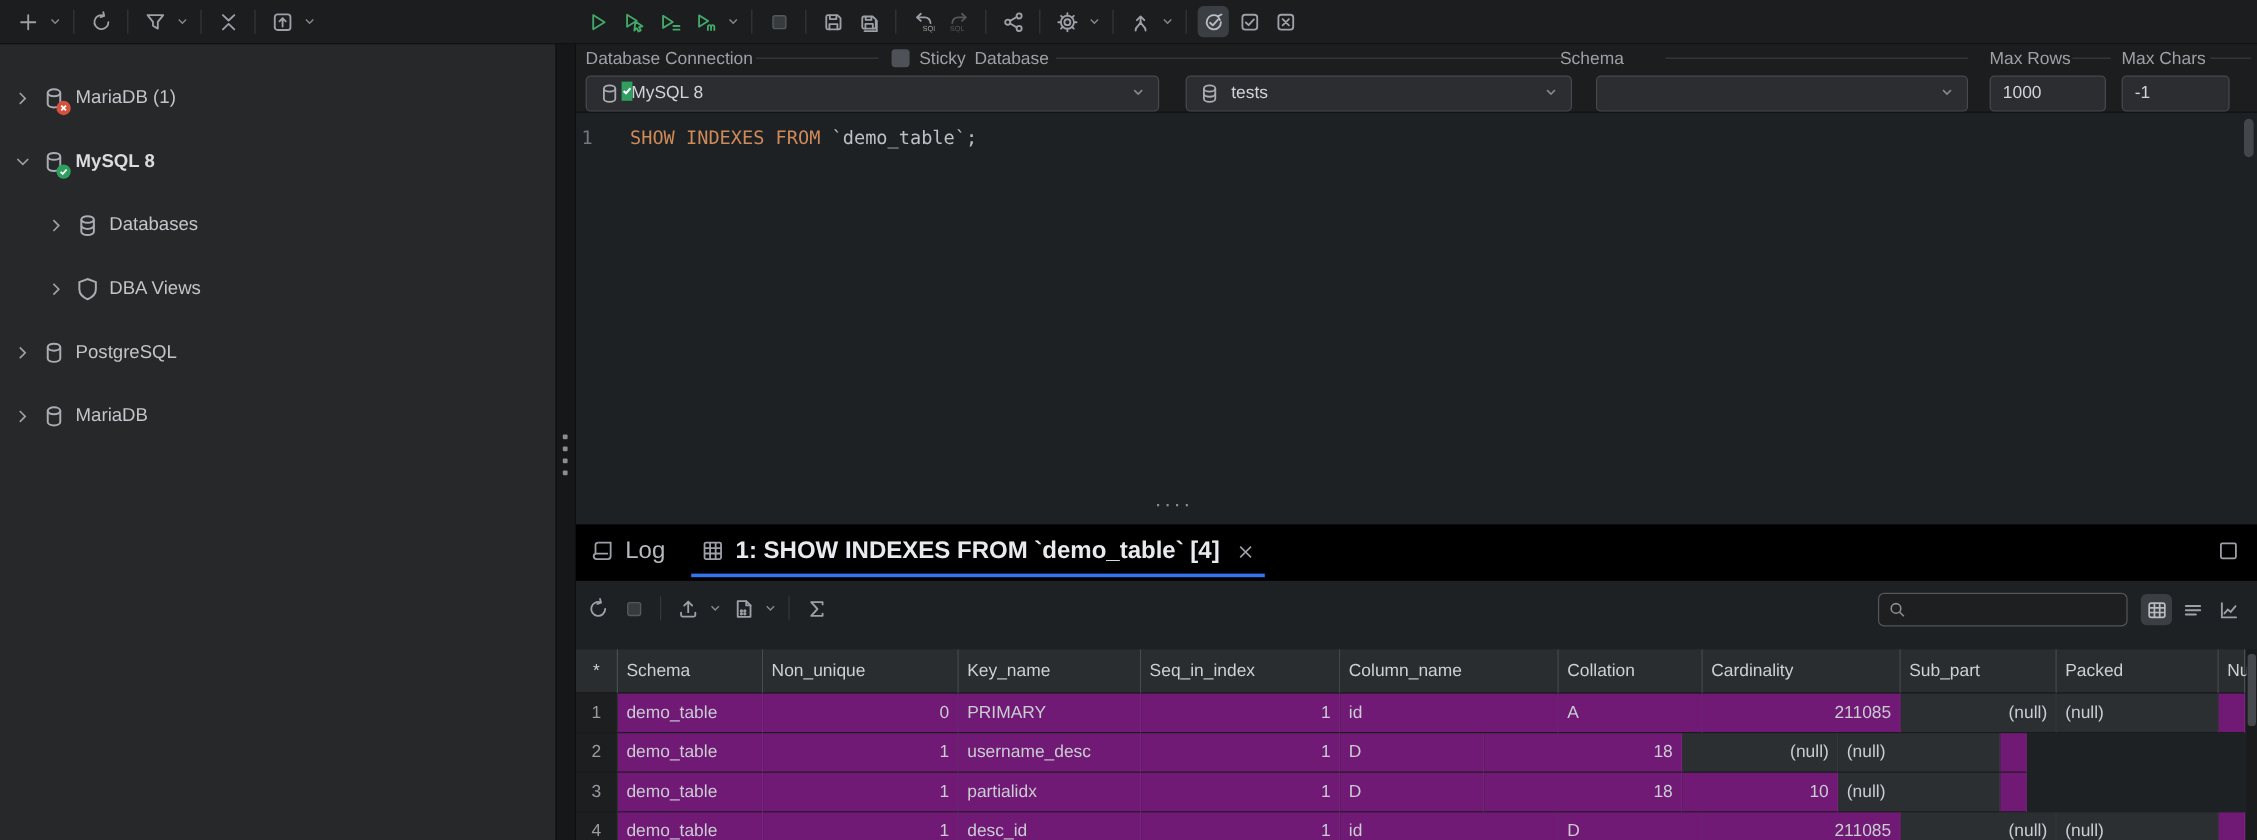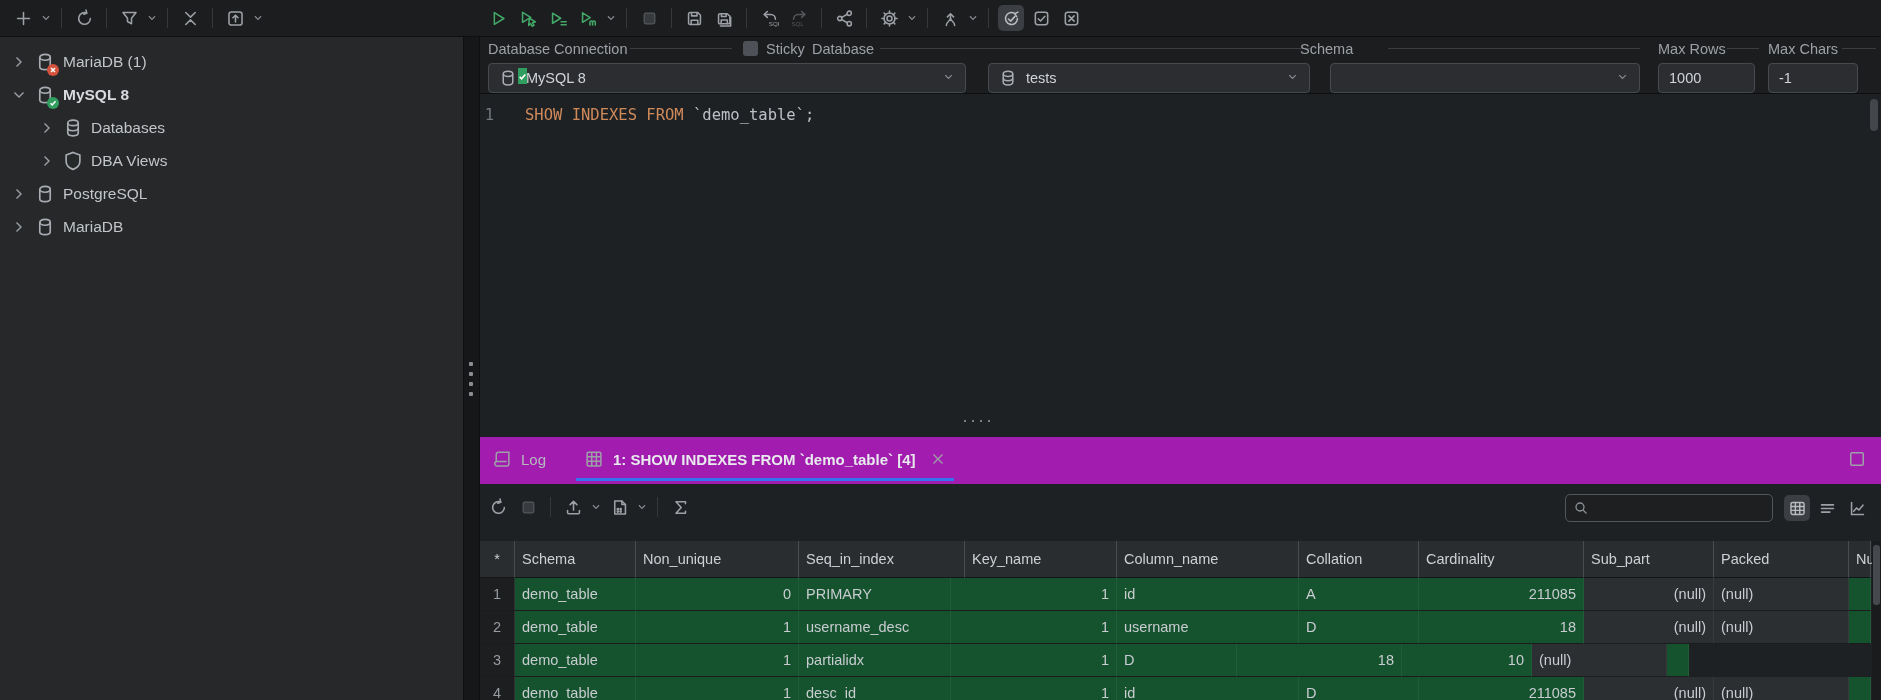--- a/index.html
+++ b/index.html
@@ -25,21 +25,21 @@
 
   
   .sidebar { position:absolute; left:0; top:37px; width:463px; height:663px;
     background:#26282a; overflow:hidden; }
   .splitter { position:absolute; left:463px; top:37px; width:17px; height:663px;
     background:#161719; border-left:1px solid #0e0f10; border-right:1px solid #0e0f10; }
   .splitter .grip { position:absolute; left:5px; top:325px; width:6px; display:flex;
     flex-direction:column; gap:6px; }
   .splitter .grip i { width:4px; height:4px; background:#8a8d92; border-radius:1px; display:block; }
   .tree { padding-top:8px; font-size:15.5px; }
-  .tree-row { height:33px; display:flex; align-items:center; color:#c2c5c9; }
+  .tree-row { height:33px; display:flex; align-items:center; color:#c2c5c9;margin-top:20px; }
   .tree-row .chev { width:18px; height:18px; color:#9da1a7; display:flex; align-items:center;
     justify-content:center; flex:0 0 18px; }
   .tree-row .t-icon { position:relative; width:22px; height:22px; margin:0 7px 0 6px;
     color:#a9adb3; flex:0 0 22px; }
   .tree-row .badge { position:absolute; right:-3px; bottom:-3px; width:12px; height:12px;
     border-radius:50%; display:flex; align-items:center; justify-content:center; }
   .badge.ok  { background:#2f9e5f; }
   .badge.err { background:#d4523d; }
   .tree-row.bold { font-weight:bold; color:#d9dbde; }
   .lvl0 { padding-left:10px; } .lvl1 { padding-left:38px; }
@@ -78,21 +78,21 @@
     background:#1b1d1e; border-top:1px solid #131416; font-size:14px; color:#a1a5ab; }
   .sb-left { position:absolute; left:4px; top:0; height:30px; display:flex; align-items:center; }
   .sb-left span { margin-right:0; }
   .sb-right { position:absolute; right:30px; top:0; height:30px; display:flex;
     align-items:center; gap:26px; }
   .dots { position:absolute; left:482px; top:378px; width:40px; color:#8a8d92;
     font-size:18px; letter-spacing:2px; line-height:10px; }
 
   
   .tabbar { position:absolute; left:0; top:400px; width:1401px; height:47px;
-    background:#a21caf; font-size:15px;text-decoration:underline; }
+    background:#000000; font-size:20px;text-decoration:underline; }
   .tab { position:absolute; top:0; height:44px; display:flex; align-items:center; color:#b6b9be; }
   .tab .t-icon { width:20px; height:20px; margin-right:9px; color:#9da1a7; flex:0 0 20px; }
   #tab-log { left:12px; }
   #tab-result { left:96px; padding:0 8px; color:#e8eaed; font-weight:bold; }
   #tab-result .underline { position:absolute; left:0; bottom:0; width:100%; height:3px;
     background:#3574f0; }
   .tab .close { margin-left:14px; color:#9da1a6; font-weight:normal; width:16px; height:16px; }
   .maxi { position:absolute; right:14px; top:12px; width:20px; height:20px; color:#9da1a7; }
 
   
@@ -105,21 +105,21 @@
   .searchbox input { background:transparent; border:none; outline:none; color:#c8cbd0;
     font-size:14px; width:160px; margin-left:6px; font-family:"Liberation Sans",sans-serif; }
 
   
   .grid { position:absolute; left:0; top:504px; width:1401px; height:159px; overflow:hidden;
     font-size:14.5px; }
   .g-row { display:flex; }
   .g-head .g-cell { height:37px; background:#2a2d2f; color:#cdd0d4;
     border-right:1px solid #4a4d50; border-bottom:1px solid #141517;
     display:flex; align-items:center; }
-  .g-body .g-cell { height:33px; background:#14532d; color:#c9ccd1;
+  .g-body .g-cell { height:33px; background:#701a75; color:#c9ccd1;
     border-right:1px solid rgba(255,255,255,0.055); border-bottom:1px solid #191b1d;
     display:flex; align-items:center; overflow:hidden; white-space:nowrap; }
   .g-cell { padding:0 7px; flex:0 0 auto; }
   .g-cell.alR { justify-content:flex-end; }
   .g-cell.alC { justify-content:center; }
   .g-body .g-cell.rownum { background:#1c1e20; color:#989ca2; border-right:1px solid #303234; }
   .g-body .g-cell.nullv { background:#2c2f32; }
   .g-scrollbar { position:absolute; right:0; top:504px; width:9px; height:159px; background:#191b1d; }
   .g-scrollbar .thumb { position:absolute; left:1px; top:4px; width:7px; height:60px;
     background:#45484c; border-radius:3px; }
@@ -565,22 +565,22 @@
             </svg>
           </span>
       </div>
     </div>
 
     <div class="grid" id="grid">
         <div class="g-row g-head">
           <div class="g-cell alC" style="width: 35px;">*</div>
           <div class="g-cell" style="width: 121px;">Schema</div>
           <div class="g-cell" style="width: 163px;">Non_unique</div>
+          <div class="g-cell" style="width: 152px;">Key_name</div>
           <div class="g-cell" style="width: 166px;">Seq_in_index</div>
-          <div class="g-cell" style="width: 152px;">Key_name</div>
           <div class="g-cell" style="width: 182px;">Column_name</div>
           <div class="g-cell" style="width: 120px;">Collation</div>
           <div class="g-cell" style="width: 165px;">Cardinality</div>
           <div class="g-cell" style="width: 130px;">Sub_part</div>
           <div class="g-cell" style="width: 135px;">Packed</div>
           <div class="g-cell" style="width: 22px;">Nu</div>
         </div>
         <div class="g-body">
           <div class="g-row">
             <div class="g-cell rownum alC" style="width: 35px;">1</div>
@@ -594,21 +594,20 @@
             <div class="g-cell nullv alR" style="width: 130px;">(null)</div>
             <div class="g-cell nullv" style="width: 135px;">(null)</div>
             <div class="g-cell" style="width: 22px;"></div>
           </div>
           <div class="g-row">
             <div class="g-cell rownum alC" style="width: 35px;">2</div>
             <div class="g-cell" style="width: 121px;">demo_table</div>
             <div class="g-cell alR" style="width: 163px;">1</div>
             <div class="g-cell" style="width: 152px;">username_desc</div>
             <div class="g-cell alR" style="width: 166px;">1</div>
-            <div class="g-cell" style="width: 182px;">username</div>
             <div class="g-cell" style="width: 120px;">D</div>
             <div class="g-cell alR" style="width: 165px;">18</div>
             <div class="g-cell nullv alR" style="width: 130px;">(null)</div>
             <div class="g-cell nullv" style="width: 135px;">(null)</div>
             <div class="g-cell" style="width: 22px;"></div>
           </div>
           <div class="g-row">
             <div class="g-cell rownum alC" style="width: 35px;">3</div>
             <div class="g-cell" style="width: 121px;">demo_table</div>
             <div class="g-cell alR" style="width: 163px;">1</div>

